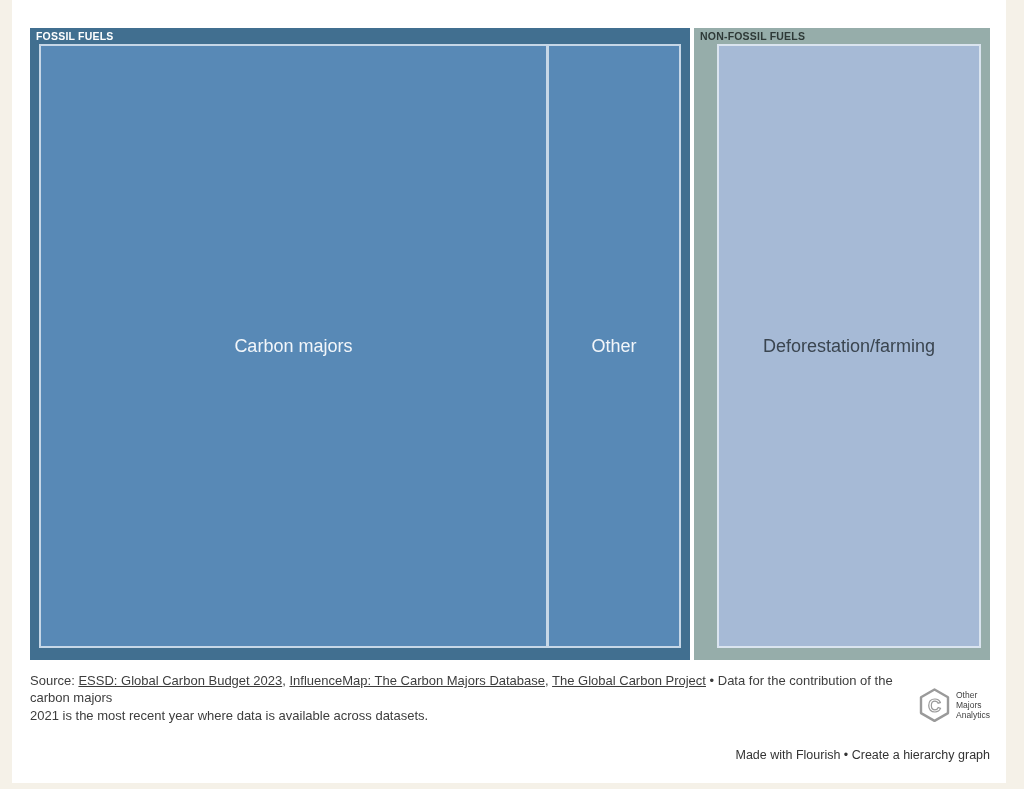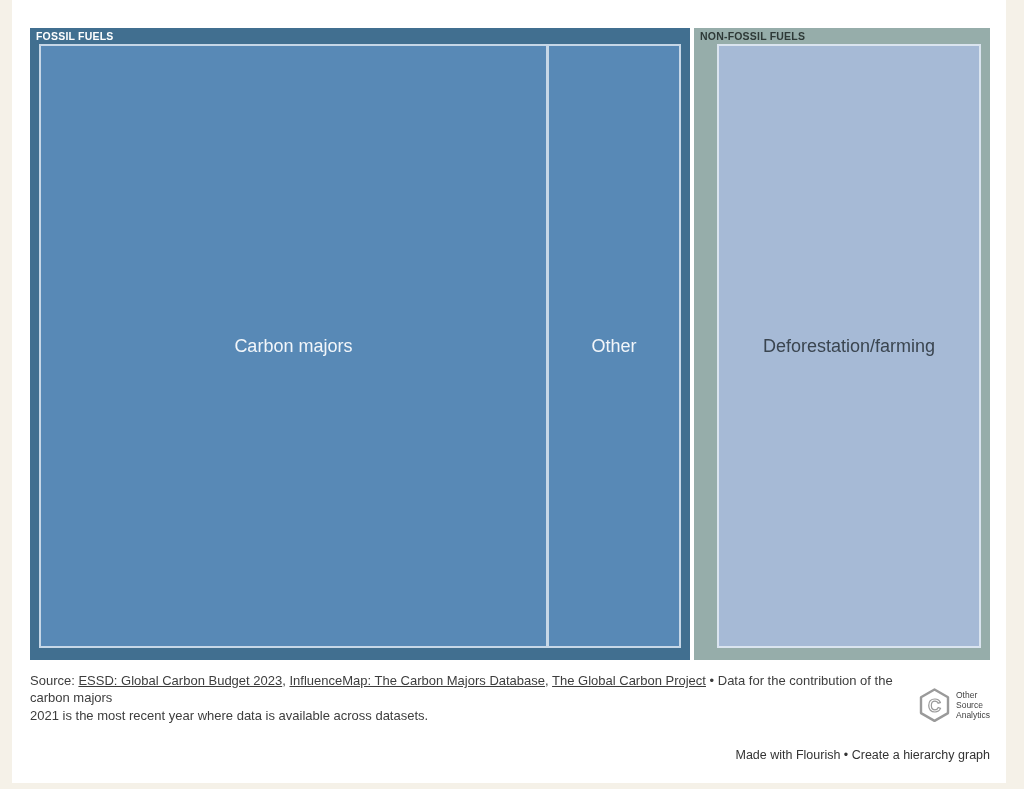--- a/index.html
+++ b/index.html
@@ -131,21 +131,21 @@
       <div>2021 is the most recent year where data is available across datasets.</div>
     </div>
 
     <div class="logo">
       <svg width="33" height="37" viewBox="0 0 33 37">
         <polygon points="16.5,2.5 30,10.3 30,26.1 16.5,33.9 3,26.1 3,10.3" fill="none" stroke="#9a9a9a" stroke-width="2.4" stroke-linejoin="round"></polygon>
         <text x="16.5" y="24.5" text-anchor="middle" font-family="Liberation Sans, sans-serif" font-size="18" font-weight="bold" fill="none" stroke="#9a9a9a" stroke-width="1.2">C</text>
       </svg>
       <div class="logo-text">
         <div>Other</div>
-        <div>Source</div>
+        <div>Majors</div>
         <div>Analytics</div>
       </div>
     </div>
   </div>
 
   <div class="credit"><a>Made with Flourish</a><span> • </span><a>Create a hierarchy graph</a></div>
 
 </div>
 
 </body></html>

